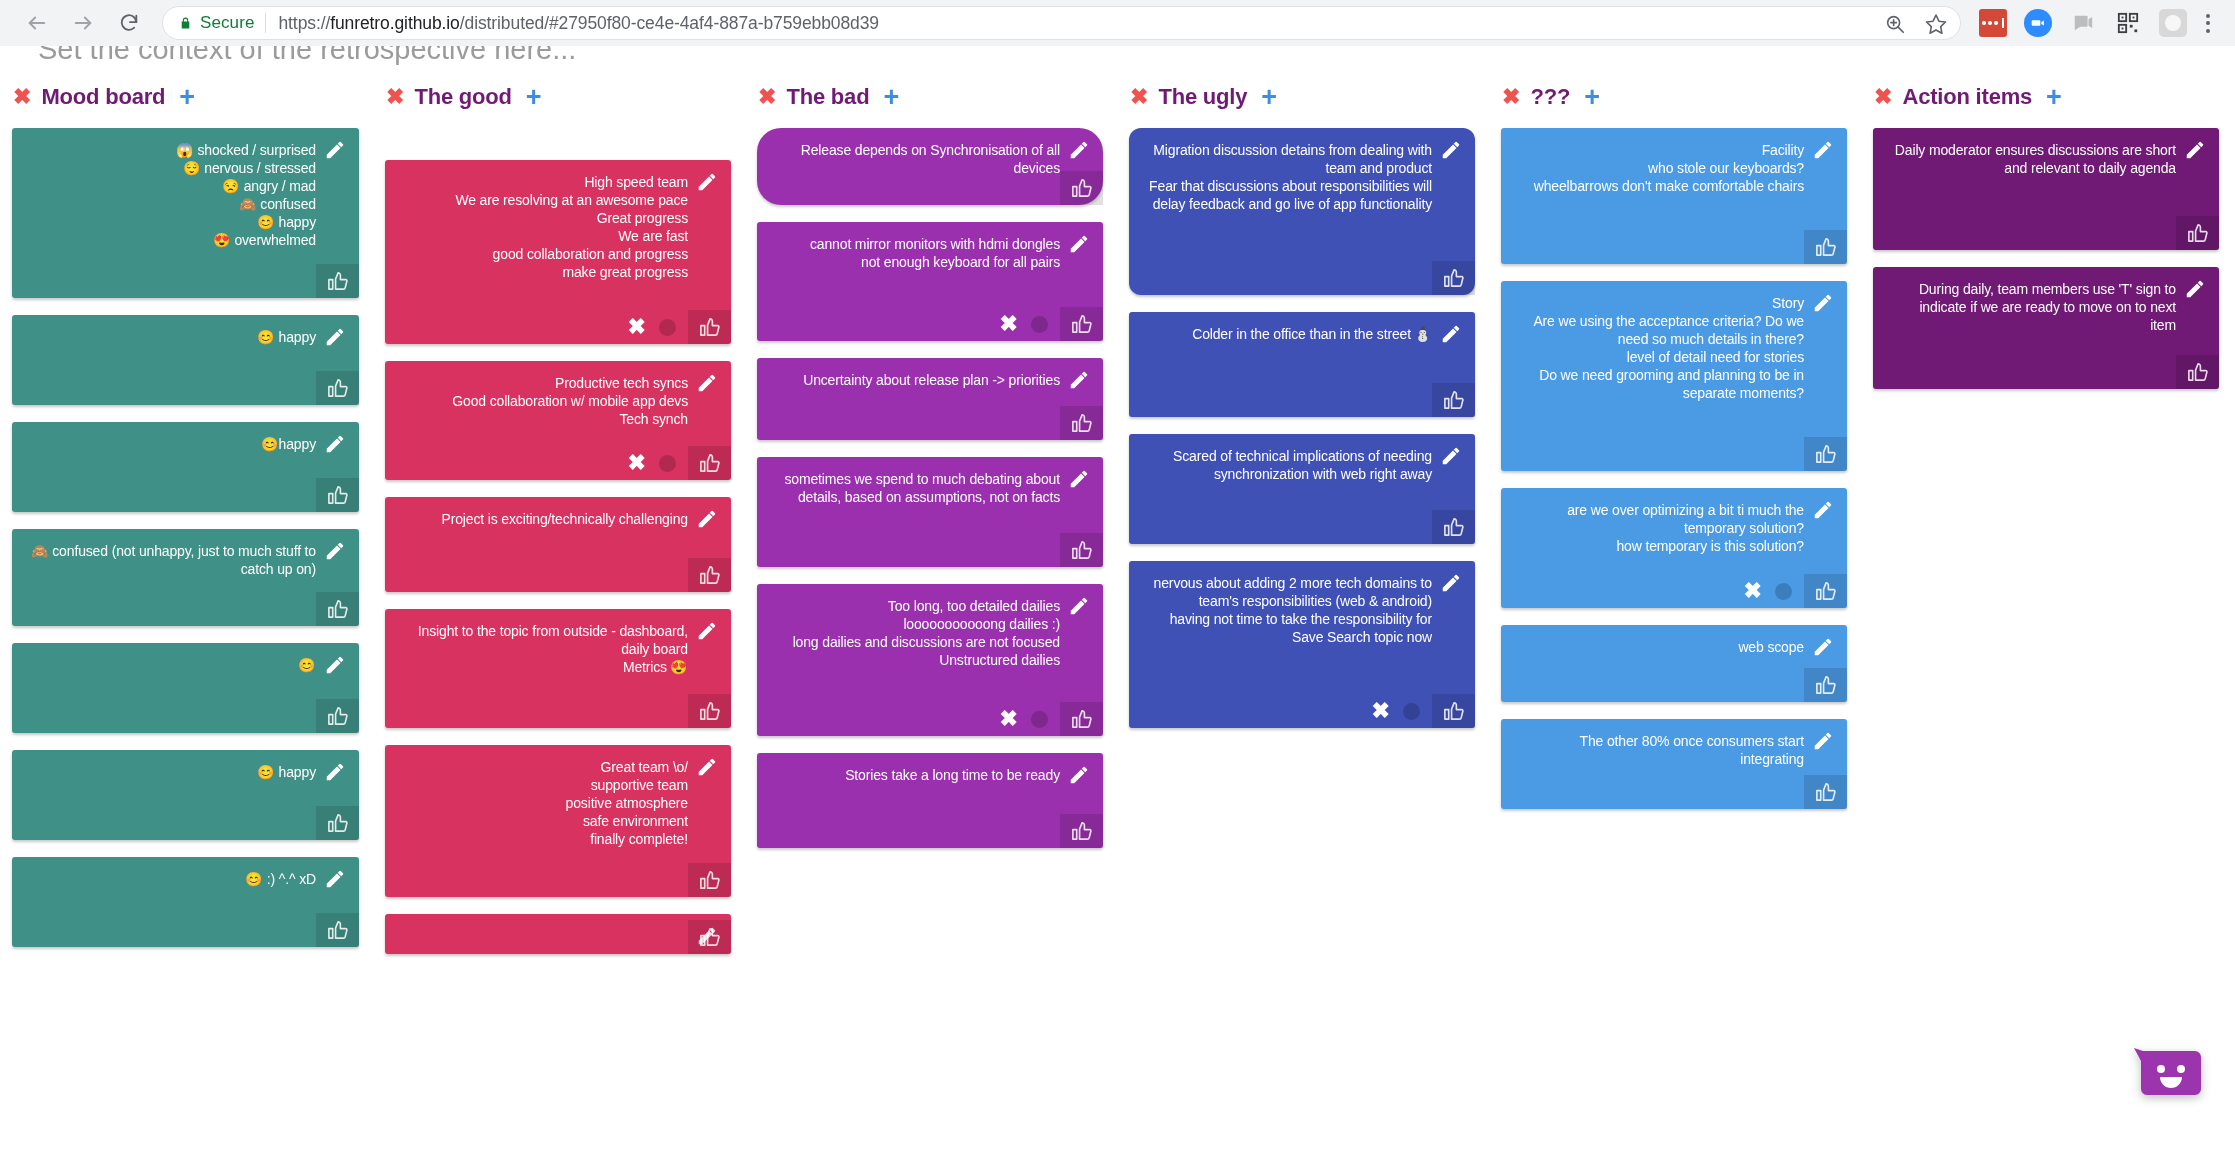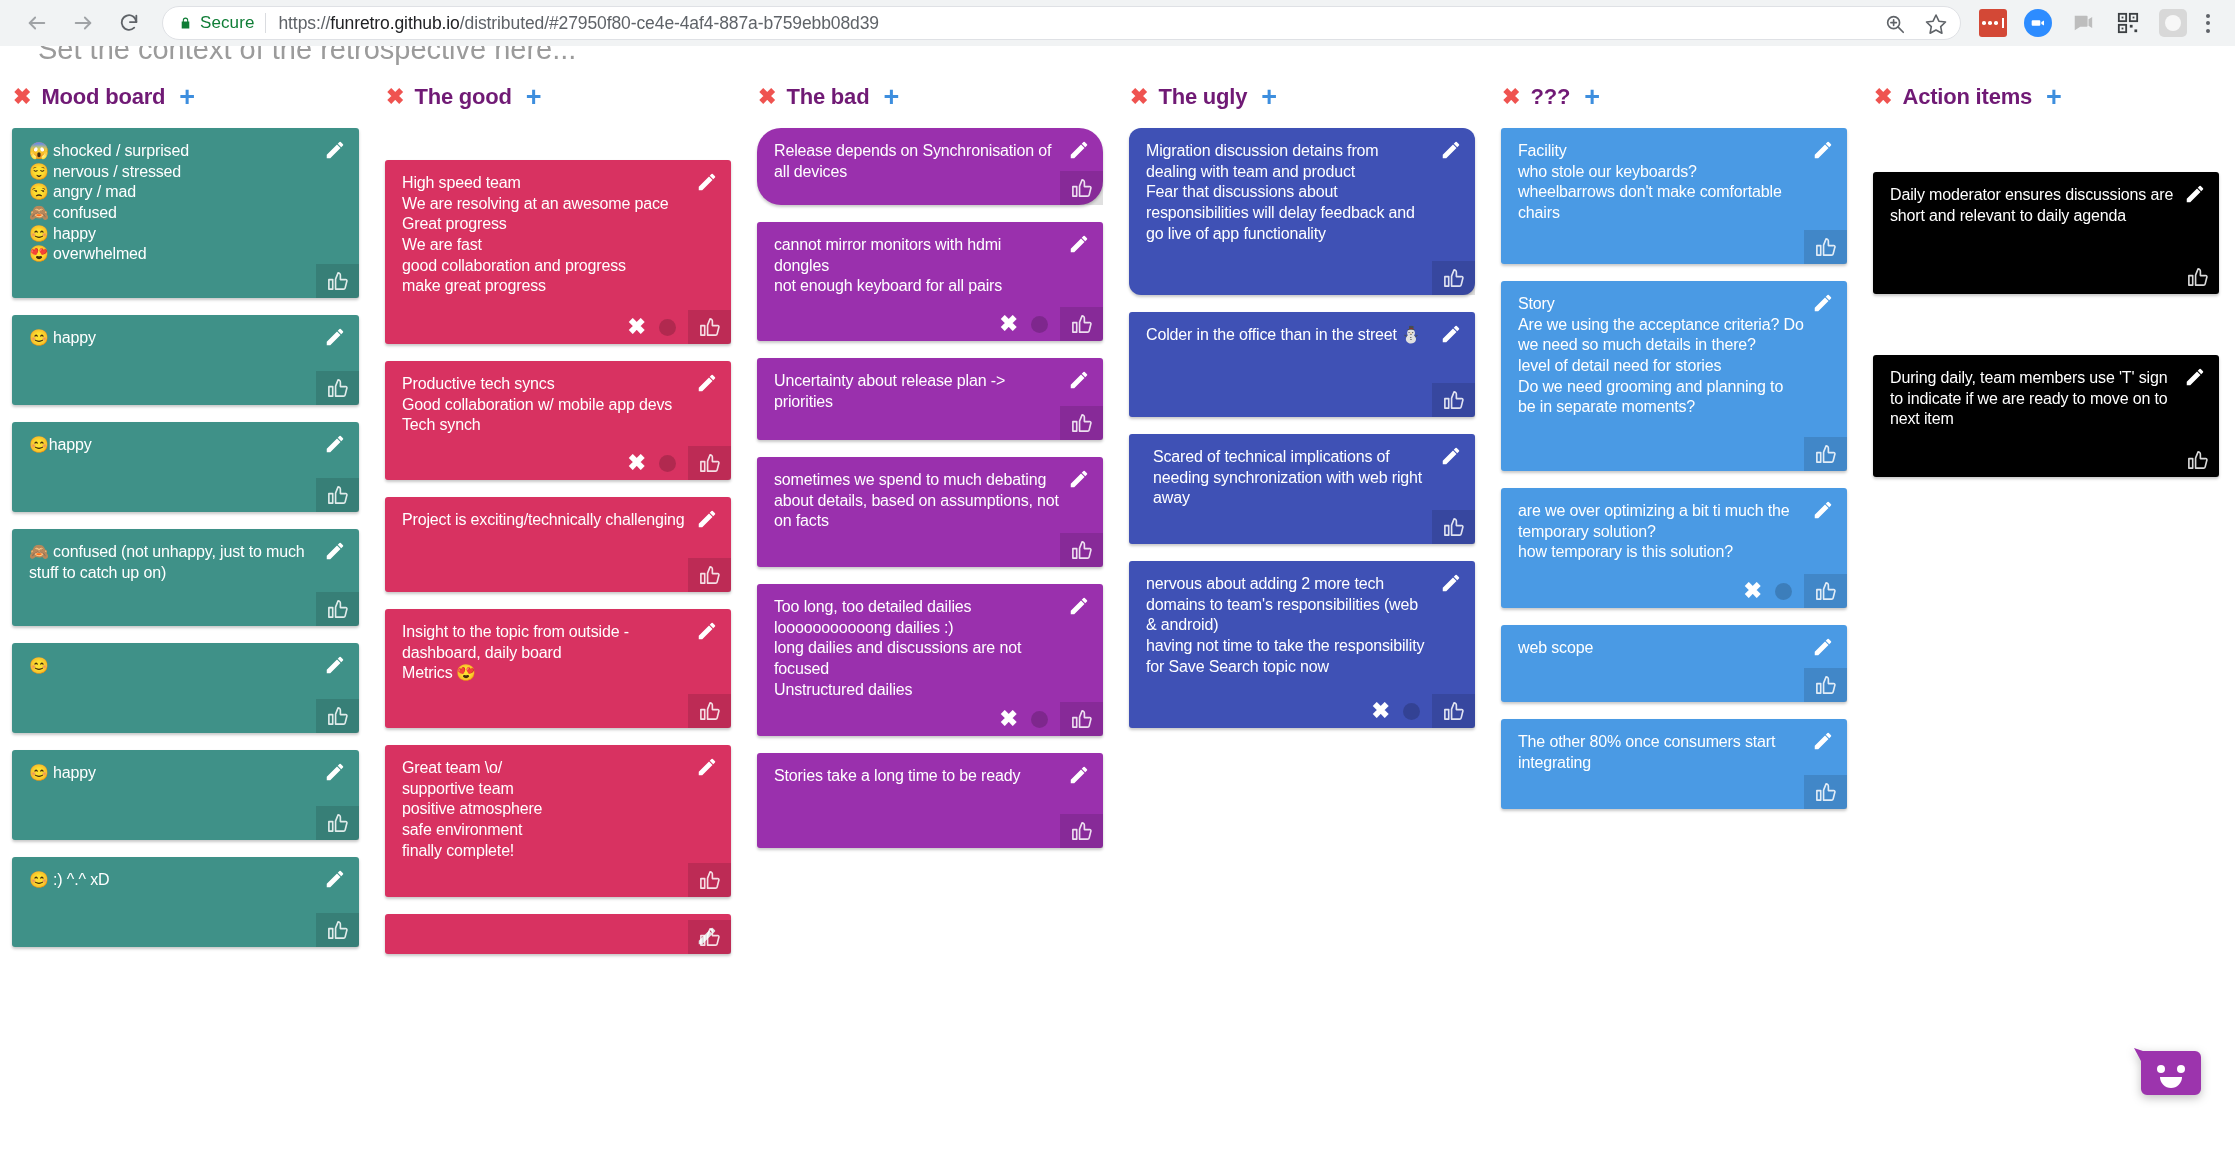--- a/index.html
+++ b/index.html
@@ -148,26 +148,27 @@
     position: relative;
     border-radius: 3px;
     padding: 13px 17px 13px 17px;
     min-height: 118px;
     box-shadow: 0 2px 3px rgba(0,0,0,0.22);
     color: #ffffff;
     display: flex;
     flex-direction: column;
   }
   .card-text {
-    font-size: 16px;
+    font-size: 14px;
     line-height: 1.29;
     white-space: pre-line;
     padding-right: 26px;
     letter-spacing: -0.15px;
     flex: 1 1 auto;
+    text-align: right;
   }
   .card-edit {
     position: absolute;
     top: 11px; right: 13px;
     width: 22px; height: 22px;
     cursor: pointer;
     color: #ffffff;
   }
   .card-edit svg { display: block; }
 
@@ -199,21 +200,21 @@
     cursor: pointer;
   }
   .vote-up svg { display: block; }
 
   
   .c-teal   .card { background: #3f9188; }
   .c-pink   .card { background: #d83261; }
   .c-purple .card { background: #9a30ad; }
   .c-blue   .card { background: #3f51b5; }
   .c-lblue  .card { background: #4a9ae4; }
-  .c-orange .card { background: #000000; margin-top: 44px; }
+  .c-orange .card { background: #701a75; }
 
   
   .chat-widget {
     position: absolute;
     right: 32px; bottom: 48px;
     width: 70px; height: 62px;
     cursor: pointer;
     filter: drop-shadow(0 3px 5px rgba(0,0,0,0.25));
   }
   .chat-widget svg { display: block; }

